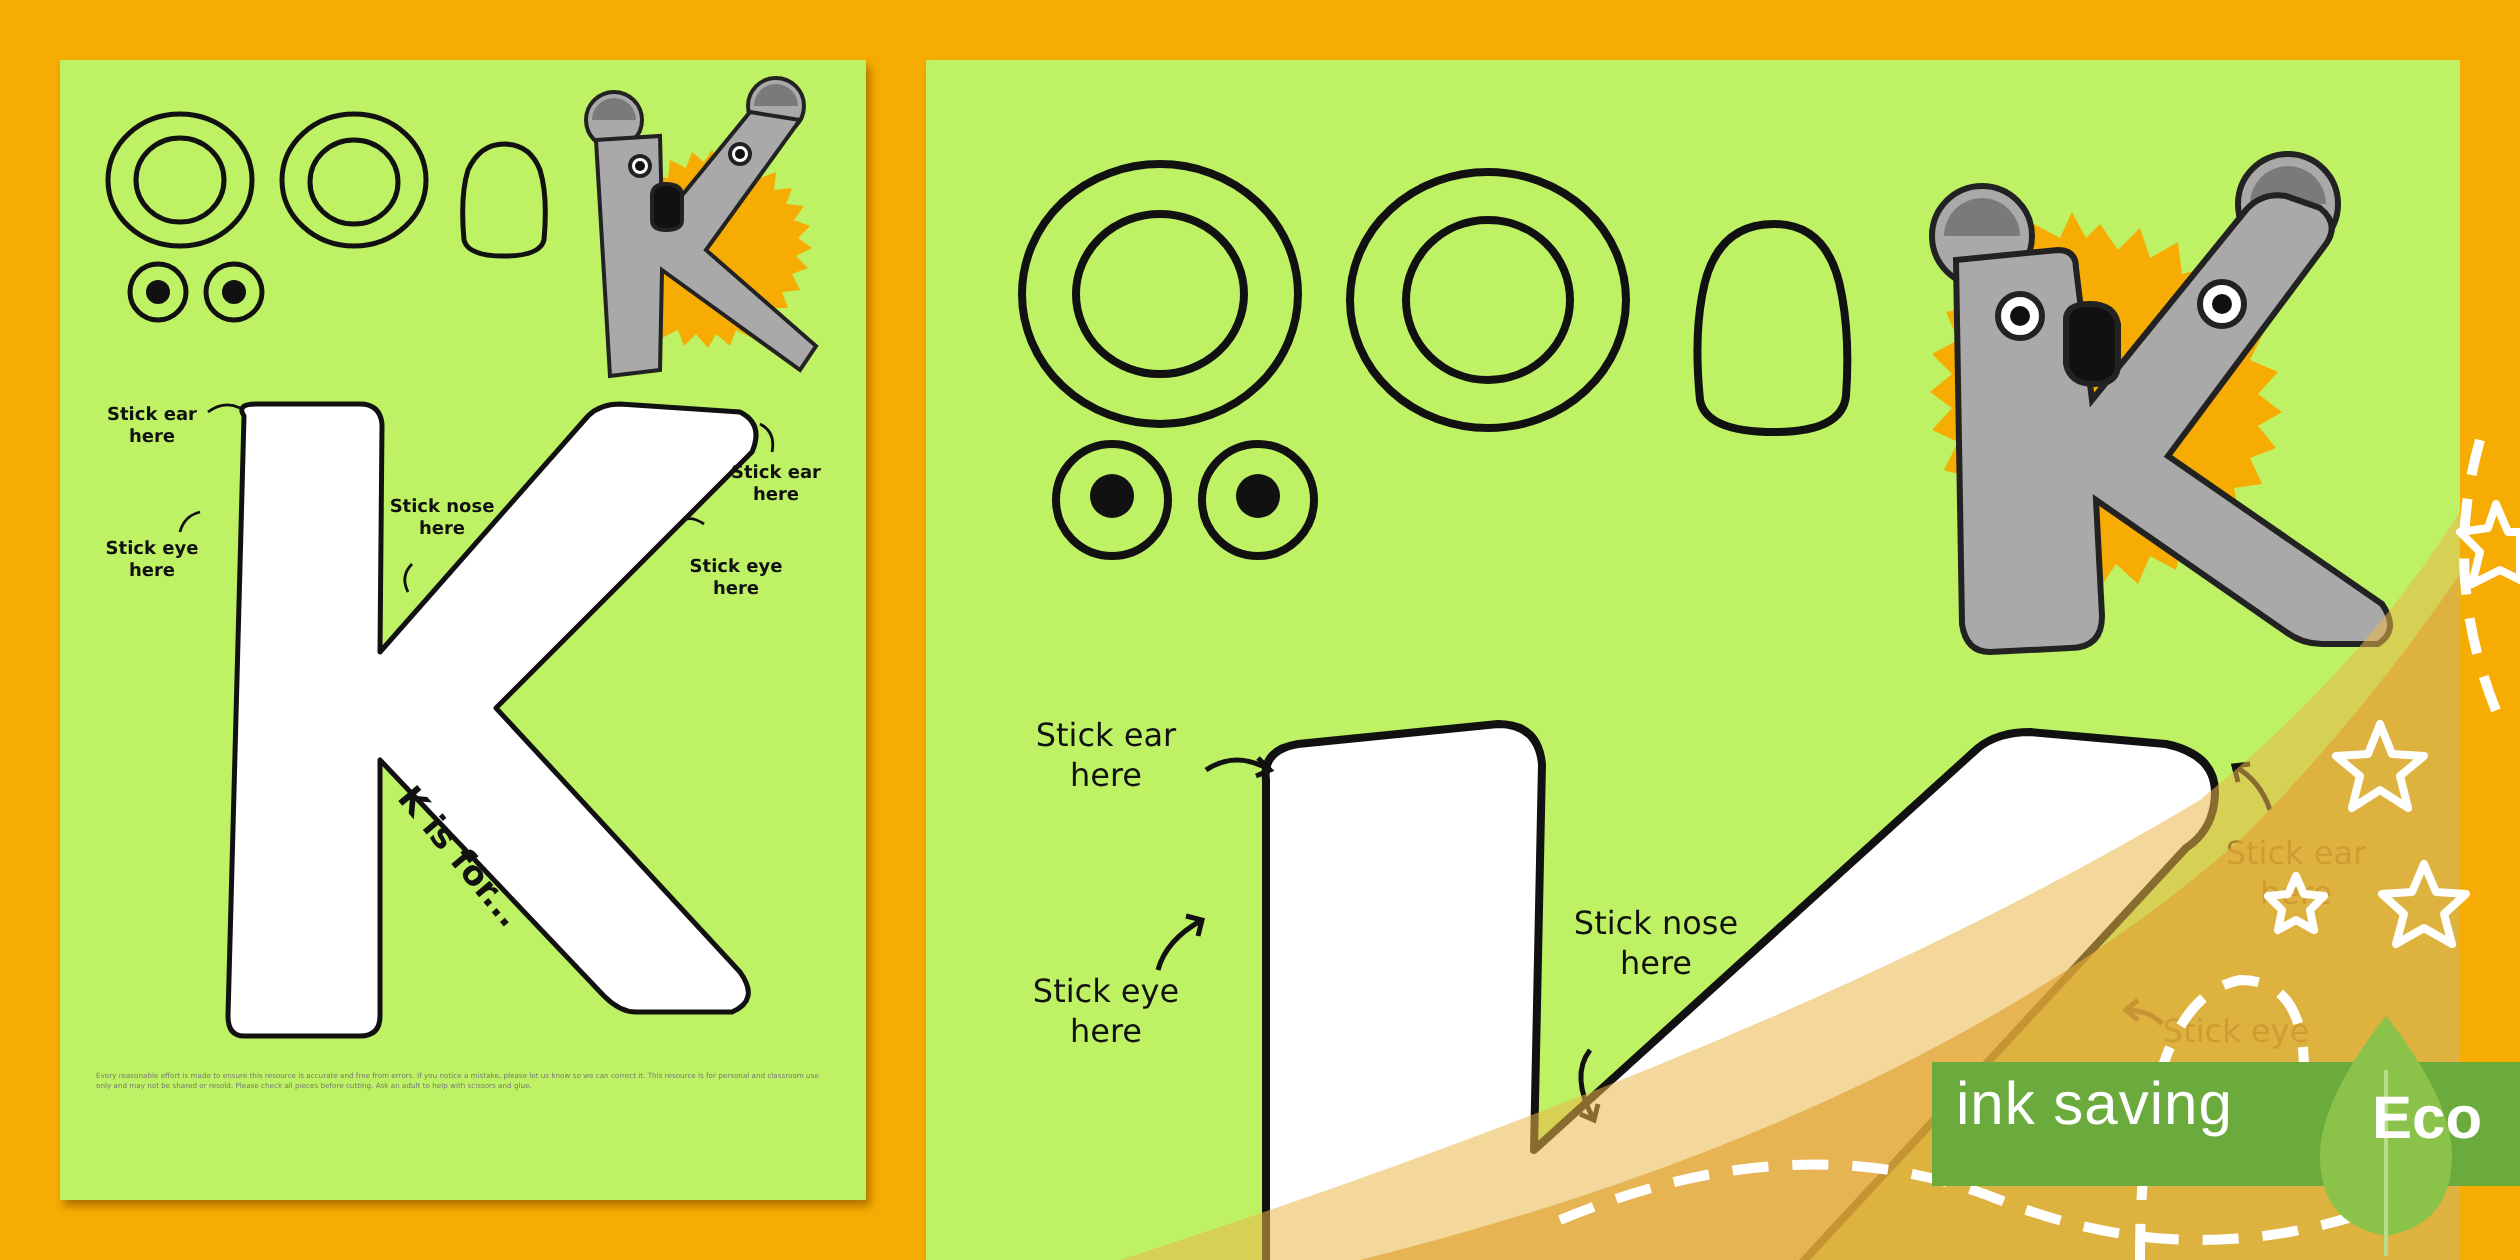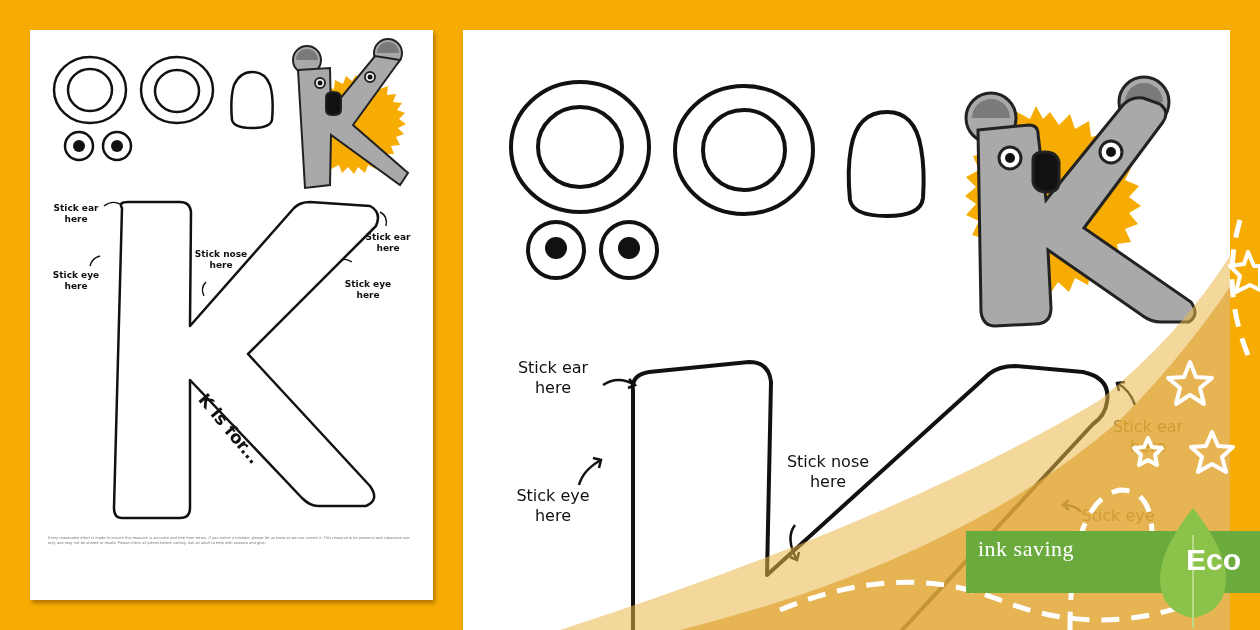--- a/index.html
+++ b/index.html
@@ -1,27 +1,27 @@
 <!DOCTYPE html>
 <html><head>
 <meta charset="utf-8">
 <style>
   html, body { margin:0; padding:0; }
   body { width:1260px; height:630px; overflow:hidden; background:#F6AC02; position:relative; font-family:"DejaVu Sans", sans-serif; }
-  .page { position:absolute; background:#ffffff; box-shadow: 2px 3px 4px rgba(120,70,0,0.55); }
+  .page { position:absolute; background:#bef264; box-shadow: 2px 3px 4px rgba(120,70,0,0.55); }
   #left-page { left:30px; top:30px; width:403px; height:570px; }
   #right-page { left:463px; top:30px; width:767px; height:610px; overflow:hidden; }
   svg { position:absolute; left:0; top:0; }
   .lbl { position:absolute; text-align:center; font-family:"DejaVu Sans", sans-serif; color:#111; line-height:1.25; }
   .lbl-s { font-size:9px; font-weight:bold; }
   .lbl-l { font-size:16px; }
   .fine { position:absolute; left:18px; top:506px; width:362px; font-size:3.6px; line-height:5.4px; color:#777; }
   .kisfor { position:absolute; left:172px; top:356px; font-size:17px; font-weight:bold; transform:rotate(50deg); transform-origin:left center; white-space:nowrap; color:#111; }
   #eco-band { position:absolute; left:966px; top:531px; width:294px; height:62px; background:#6BAA3C; }
-  #eco-text { position:absolute; left:978px; top:536px; font-size:22px; color:#fff; font-family:Liberation Serif, serif; letter-spacing:0.5px; }
+  #eco-text { position:absolute; left:978px; top:536px; font-size:30px; color:#fff; font-family:Liberation Sans, sans-serif; letter-spacing:0.5px; }
   #eco-badge { position:absolute; left:1158px; top:543px; font-size:30px; font-weight:bold; color:#fff; font-family:"Liberation Sans", sans-serif;margin-left:28px; }
   .overlay { position:absolute; left:0; top:0; width:1260px; height:630px; pointer-events:none; }
 </style>
 </head>
 <body>
 
 <div id="left-page" class="page">
   <svg width="403" height="570" viewBox="0 0 403 570">
 
     <g fill="none" stroke="#111" stroke-width="2.5">

